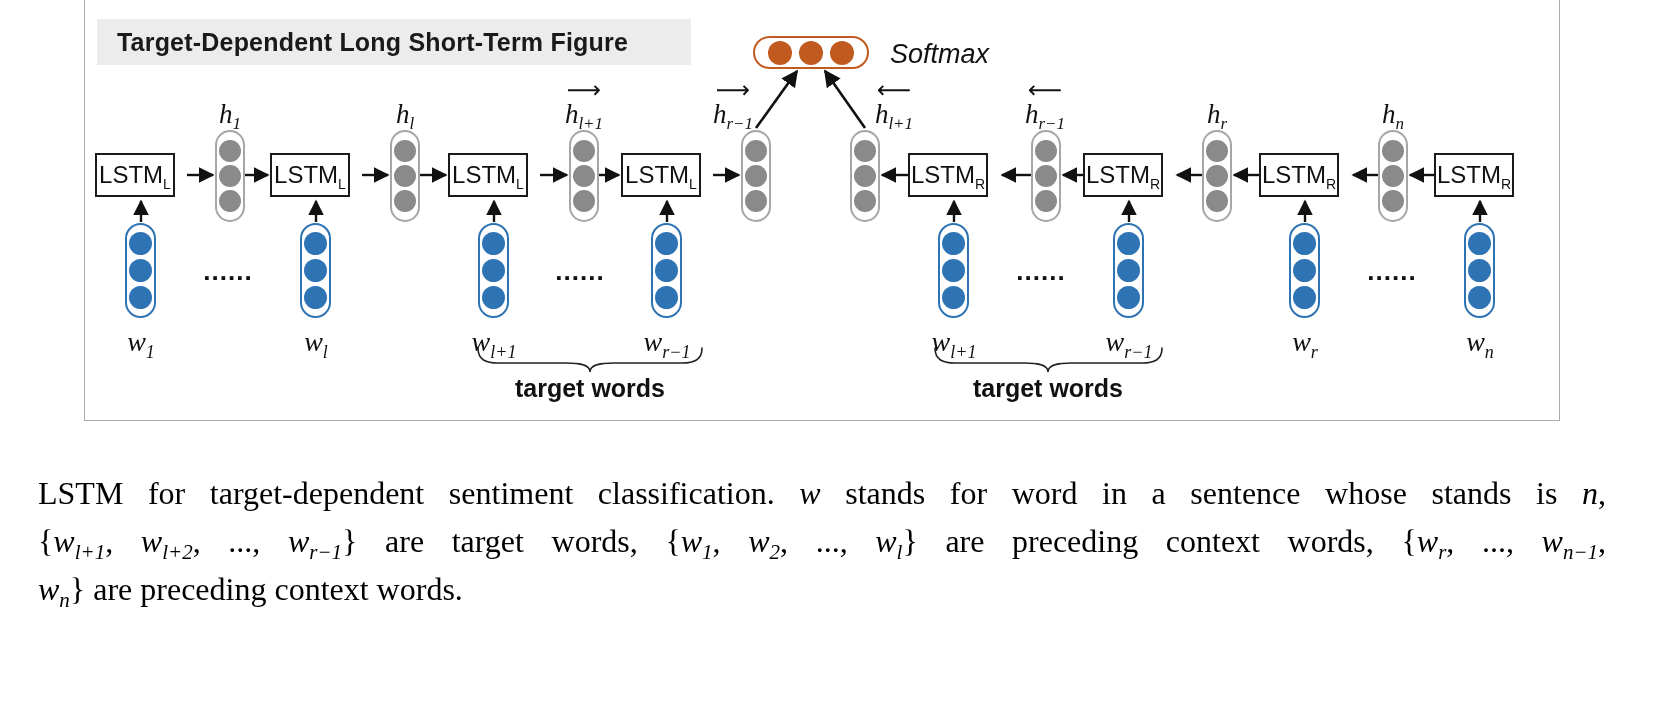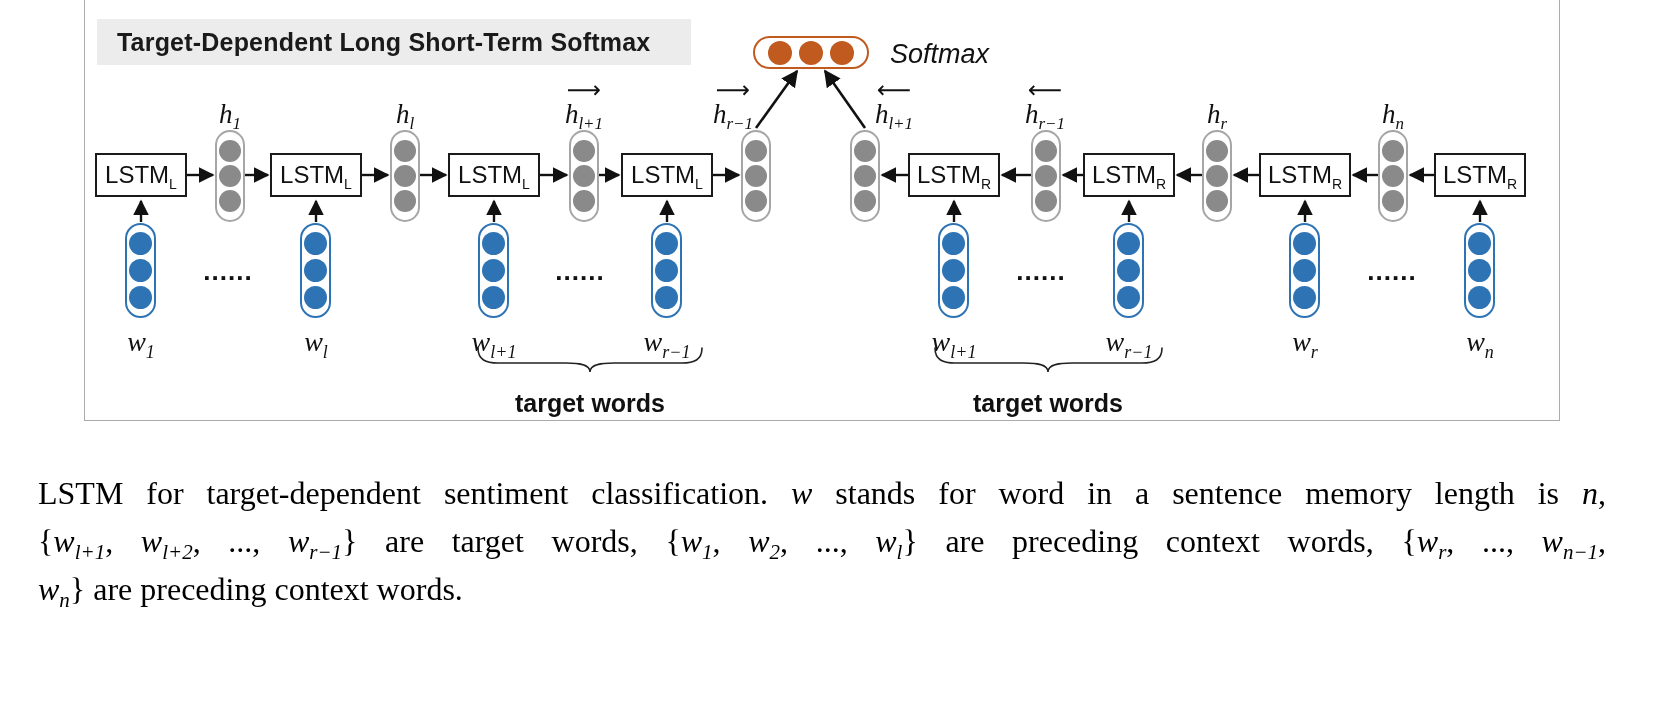--- a/index.html
+++ b/index.html
@@ -9,21 +9,21 @@
 
   .figure-box { position:absolute; left:84px; top:-10px; width:1474px; height:429px;
                 border:1.5px solid #ababab; background:transparent; }
 
   .overlay { position:absolute; left:0; top:0; }
 
   .title-chip { position:absolute; left:97px; top:19px; width:594px; height:46px;
                 background:var(--chip); box-sizing:border-box; padding-left:20px;
                 font-weight:bold; font-size:25px; line-height:46px; color:#1a1a1a; letter-spacing:.2px; }
 
-  .lstm { position:absolute; top:153px; width:92px; height:44px; box-sizing:border-box;
+  .lstm { position:absolute; top:153px; width:80px; height:44px; box-sizing:border-box;
           border:2.2px solid #1a1a1a; background:#fff; text-align:center; line-height:39px;
           font-size:24px; color:#111; }
   .lstm sub { font-size:14px; }
 
   .gvec { position:absolute; top:130px; width:30px; height:92px; box-sizing:border-box;
           border:2px solid #a6a6a6; border-radius:15px; background:#fff;
           display:flex; flex-direction:column; align-items:center; justify-content:center; gap:3px; }
   .gvec .c { width:22px; height:22px; border-radius:50%; background:var(--gray); }
 
   .bvec { position:absolute; top:223px; width:31px; height:95px; box-sizing:border-box;
@@ -38,21 +38,21 @@
   .hname { font-style:italic; font-size:27px; line-height:26px;text-align:center; }
   .hname sub { font-size:17px; }
 
   .wlab { position:absolute; top:326px; transform:translateX(-50%);
           font-family:"Liberation Serif", serif; font-style:italic; font-size:28px; }
   .wlab sub { font-size:18px; }
 
   .dots { position:absolute; top:256px; transform:translateX(-50%);
           font-weight:bold; font-size:26px; letter-spacing:1px; }
 
-  .twords { position:absolute; top:389px; transform:translateX(-50%);
+  .twords { position:absolute; top:374px; transform:translateX(-50%);
             font-weight:bold; font-size:25px; color:#111; }
 
   .softmax-pill { position:absolute; left:753px; top:36px; width:116px; height:33px; box-sizing:border-box;
                   border:2px solid var(--orange); border-radius:17px; background:#fff;
                   display:flex; align-items:center; justify-content:center; gap:7px; }
   .softmax-pill .c { width:24px; height:24px; border-radius:50%; background:var(--orange); }
   .softmax-label { position:absolute; left:890px; top:39px; font-style:italic; font-size:27px; color:#111; }
 
   .caption { position:absolute; left:38px; top:469px; width:1568px; color:#000;
              font-family:"Liberation Serif", serif; font-size:32px; line-height:48px; }
@@ -106,21 +106,21 @@
       <line x1="865" y1="128" x2="825" y2="71" marker-end="url(#ah)"></line>
     </g>
     <g stroke="#222" stroke-width="1.6" fill="none" stroke-linecap="round">
       <path d="M478,348 C478,360 486,363 498,363 L566,363 C578,363 590,364 590,372 C590,364 602,363 614,363 L682,363 C694,363 702,360 702,348"></path>
     </g>
     <g stroke="#222" stroke-width="1.6" fill="none" stroke-linecap="round">
       <path d="M935,348 C935,360 943,363 955,363 L1024,363 C1036,363 1048,364 1048,372 C1048,364 1060,363 1072,363 L1142,363 C1154,363 1162,360 1162,348"></path>
     </g>
   </svg>
 
-  <div class="title-chip">Target-Dependent Long Short-Term Softmax</div>
+  <div class="title-chip">Target-Dependent Long Short-Term Figure</div>
 
   <div class="lstm" style="left:95px"><span>LSTM</span><sub>L</sub></div>
   <div class="lstm" style="left:270px"><span>LSTM</span><sub>L</sub></div>
   <div class="lstm" style="left:448px"><span>LSTM</span><sub>L</sub></div>
   <div class="lstm" style="left:621px"><span>LSTM</span><sub>L</sub></div>
   <div class="lstm" style="left:908px"><span>LSTM</span><sub>R</sub></div>
   <div class="lstm" style="left:1083px"><span>LSTM</span><sub>R</sub></div>
   <div class="lstm" style="left:1259px"><span>LSTM</span><sub>R</sub></div>
   <div class="lstm" style="left:1434px"><span>LSTM</span><sub>R</sub></div>
 
@@ -257,18 +257,18 @@
   <div class="twords" style="left:1048px">target words</div>
 
   <div class="softmax-pill">
     <span class="c"></span>
     <span class="c"></span>
     <span class="c"></span>
   </div>
   <div class="softmax-label">Softmax</div>
 
   <div class="caption">
-    <div class="cap-line jl"><span>LSTM for target-dependent sentiment classification. </span><i>w</i><span> stands for word in a sentence memory length is </span><i>n</i><span>,</span></div>
+    <div class="cap-line jl"><span>LSTM for target-dependent sentiment classification. </span><i>w</i><span> stands for word in a sentence whose stands is </span><i>n</i><span>,</span></div>
     <div class="cap-line jl"><span>{</span><i>w</i><sub><i>l+1</i></sub><span>, </span><i>w</i><sub><i>l+2</i></sub><span>, ..., </span><i>w</i><sub><i>r−1</i></sub><span>} are target words, {</span><i>w</i><sub><i>1</i></sub><span>, </span><i>w</i><sub><i>2</i></sub><span>, ..., </span><i>w</i><sub><i>l</i></sub><span>} are preceding context words, {</span><i>w</i><sub><i>r</i></sub><span>, ..., </span><i>w</i><sub><i>n−1</i></sub><span>,</span></div>
     <div class="cap-line"><i>w</i><sub><i>n</i></sub><span>} are preceding context words.</span></div>
   </div>
 
 </div>
 
 </body></html>

